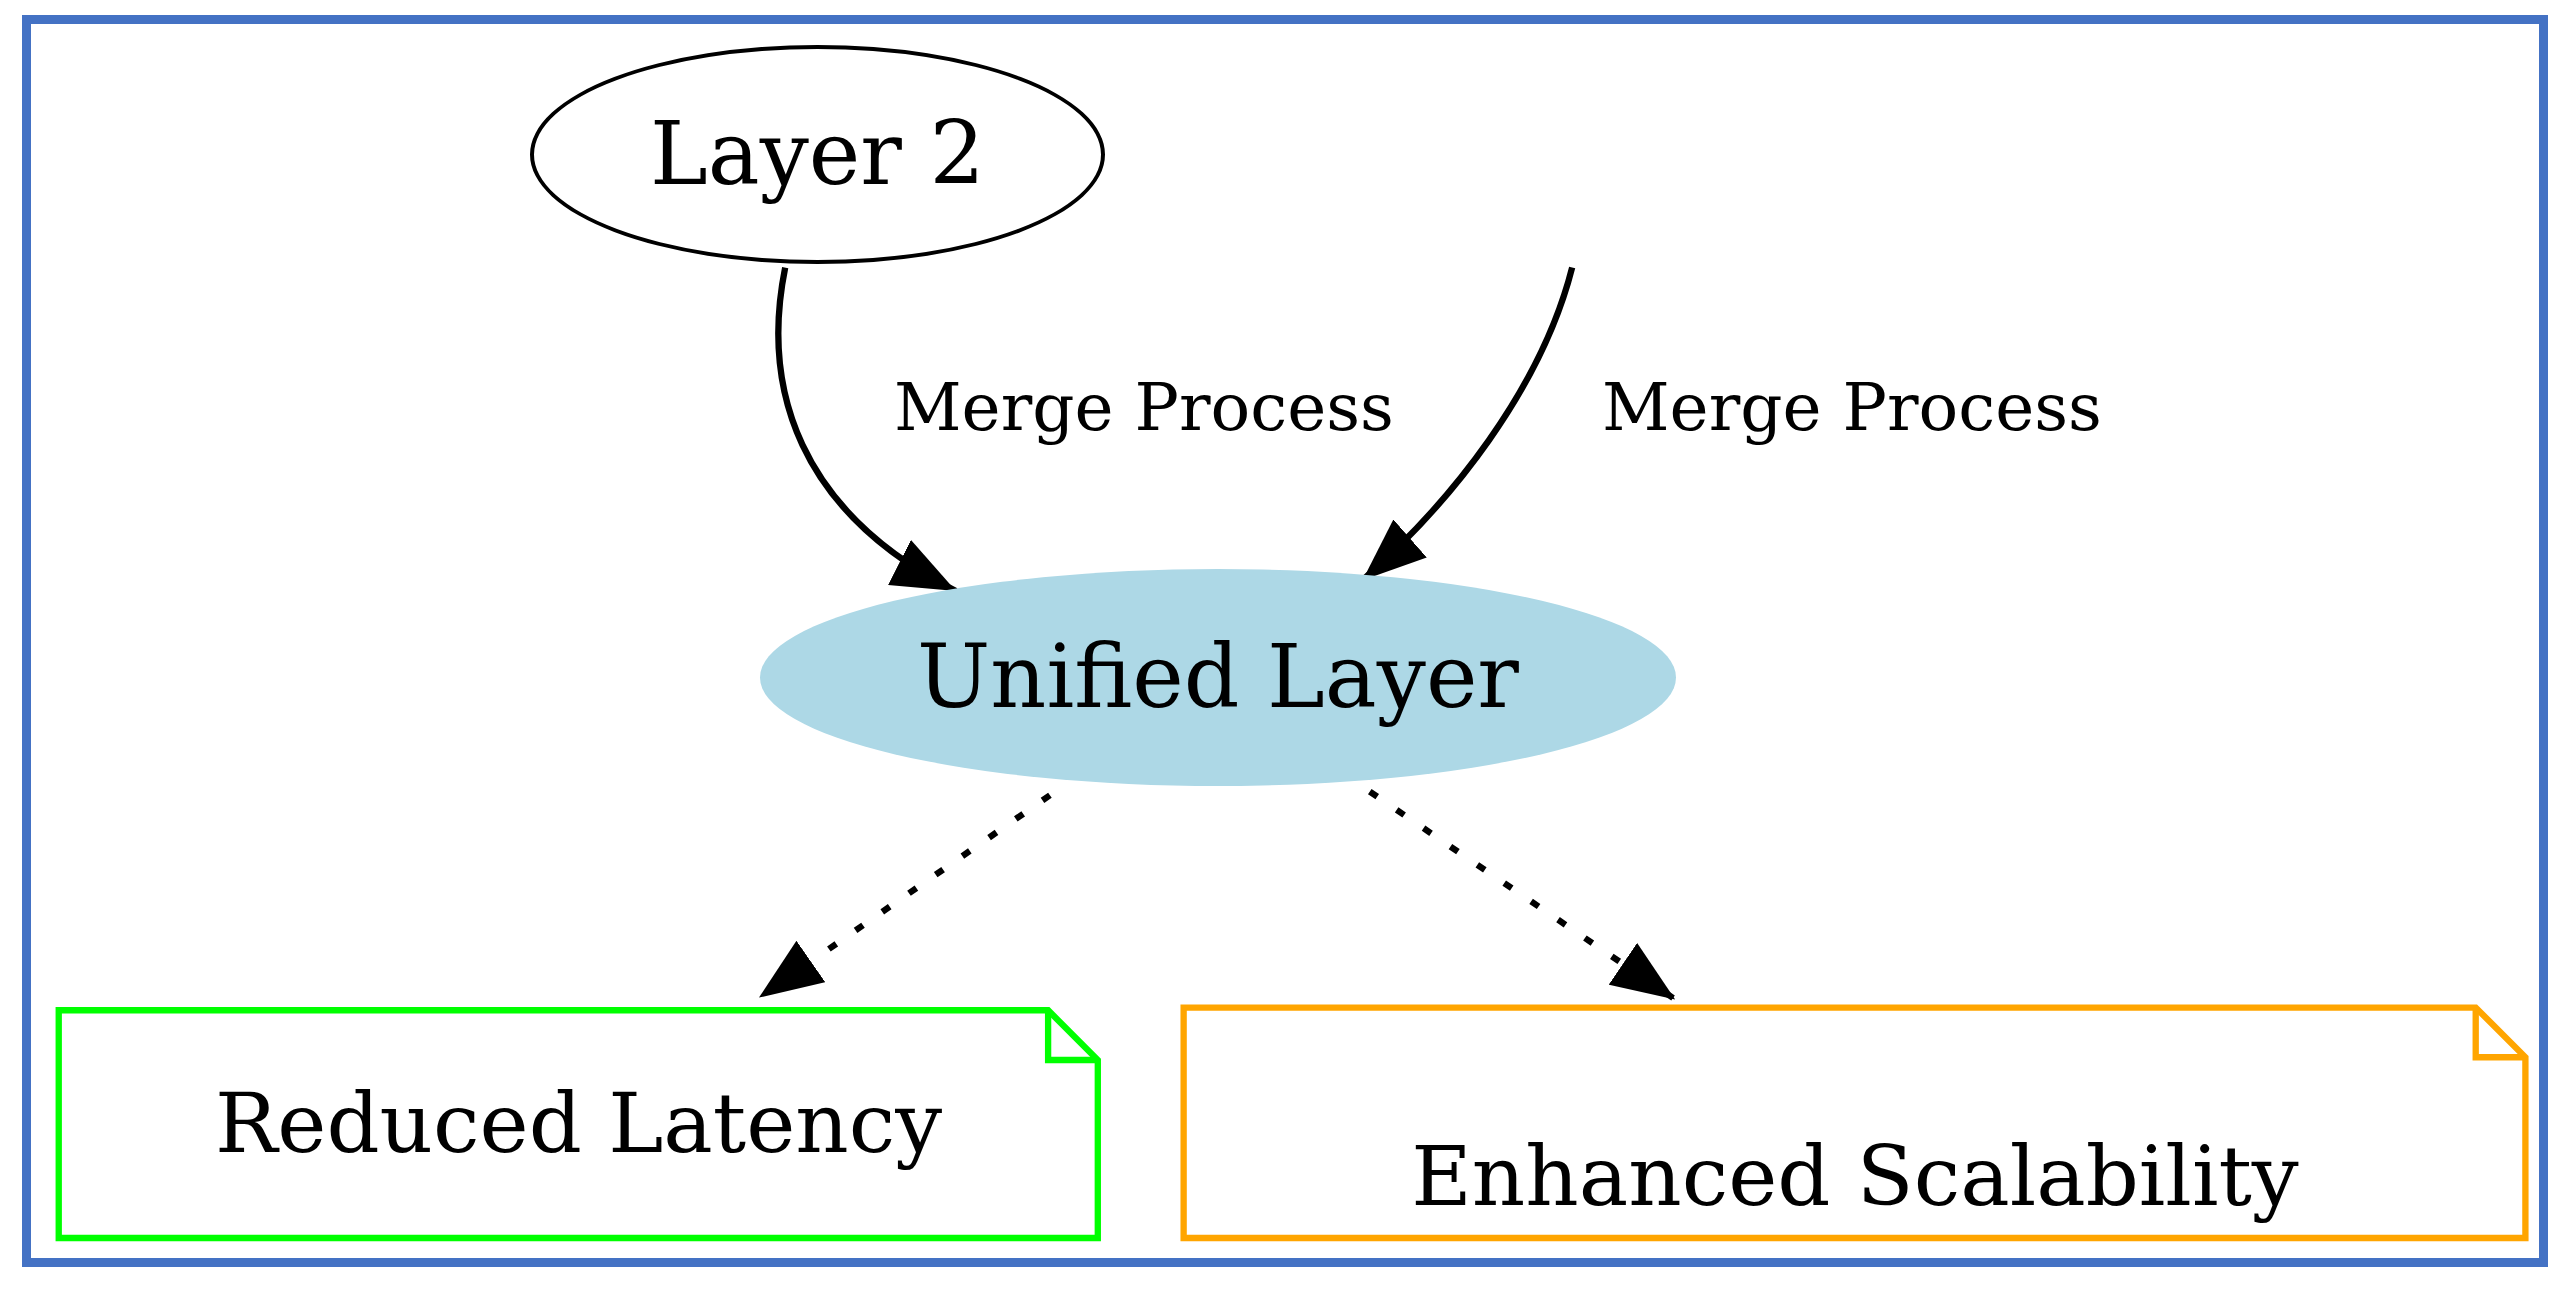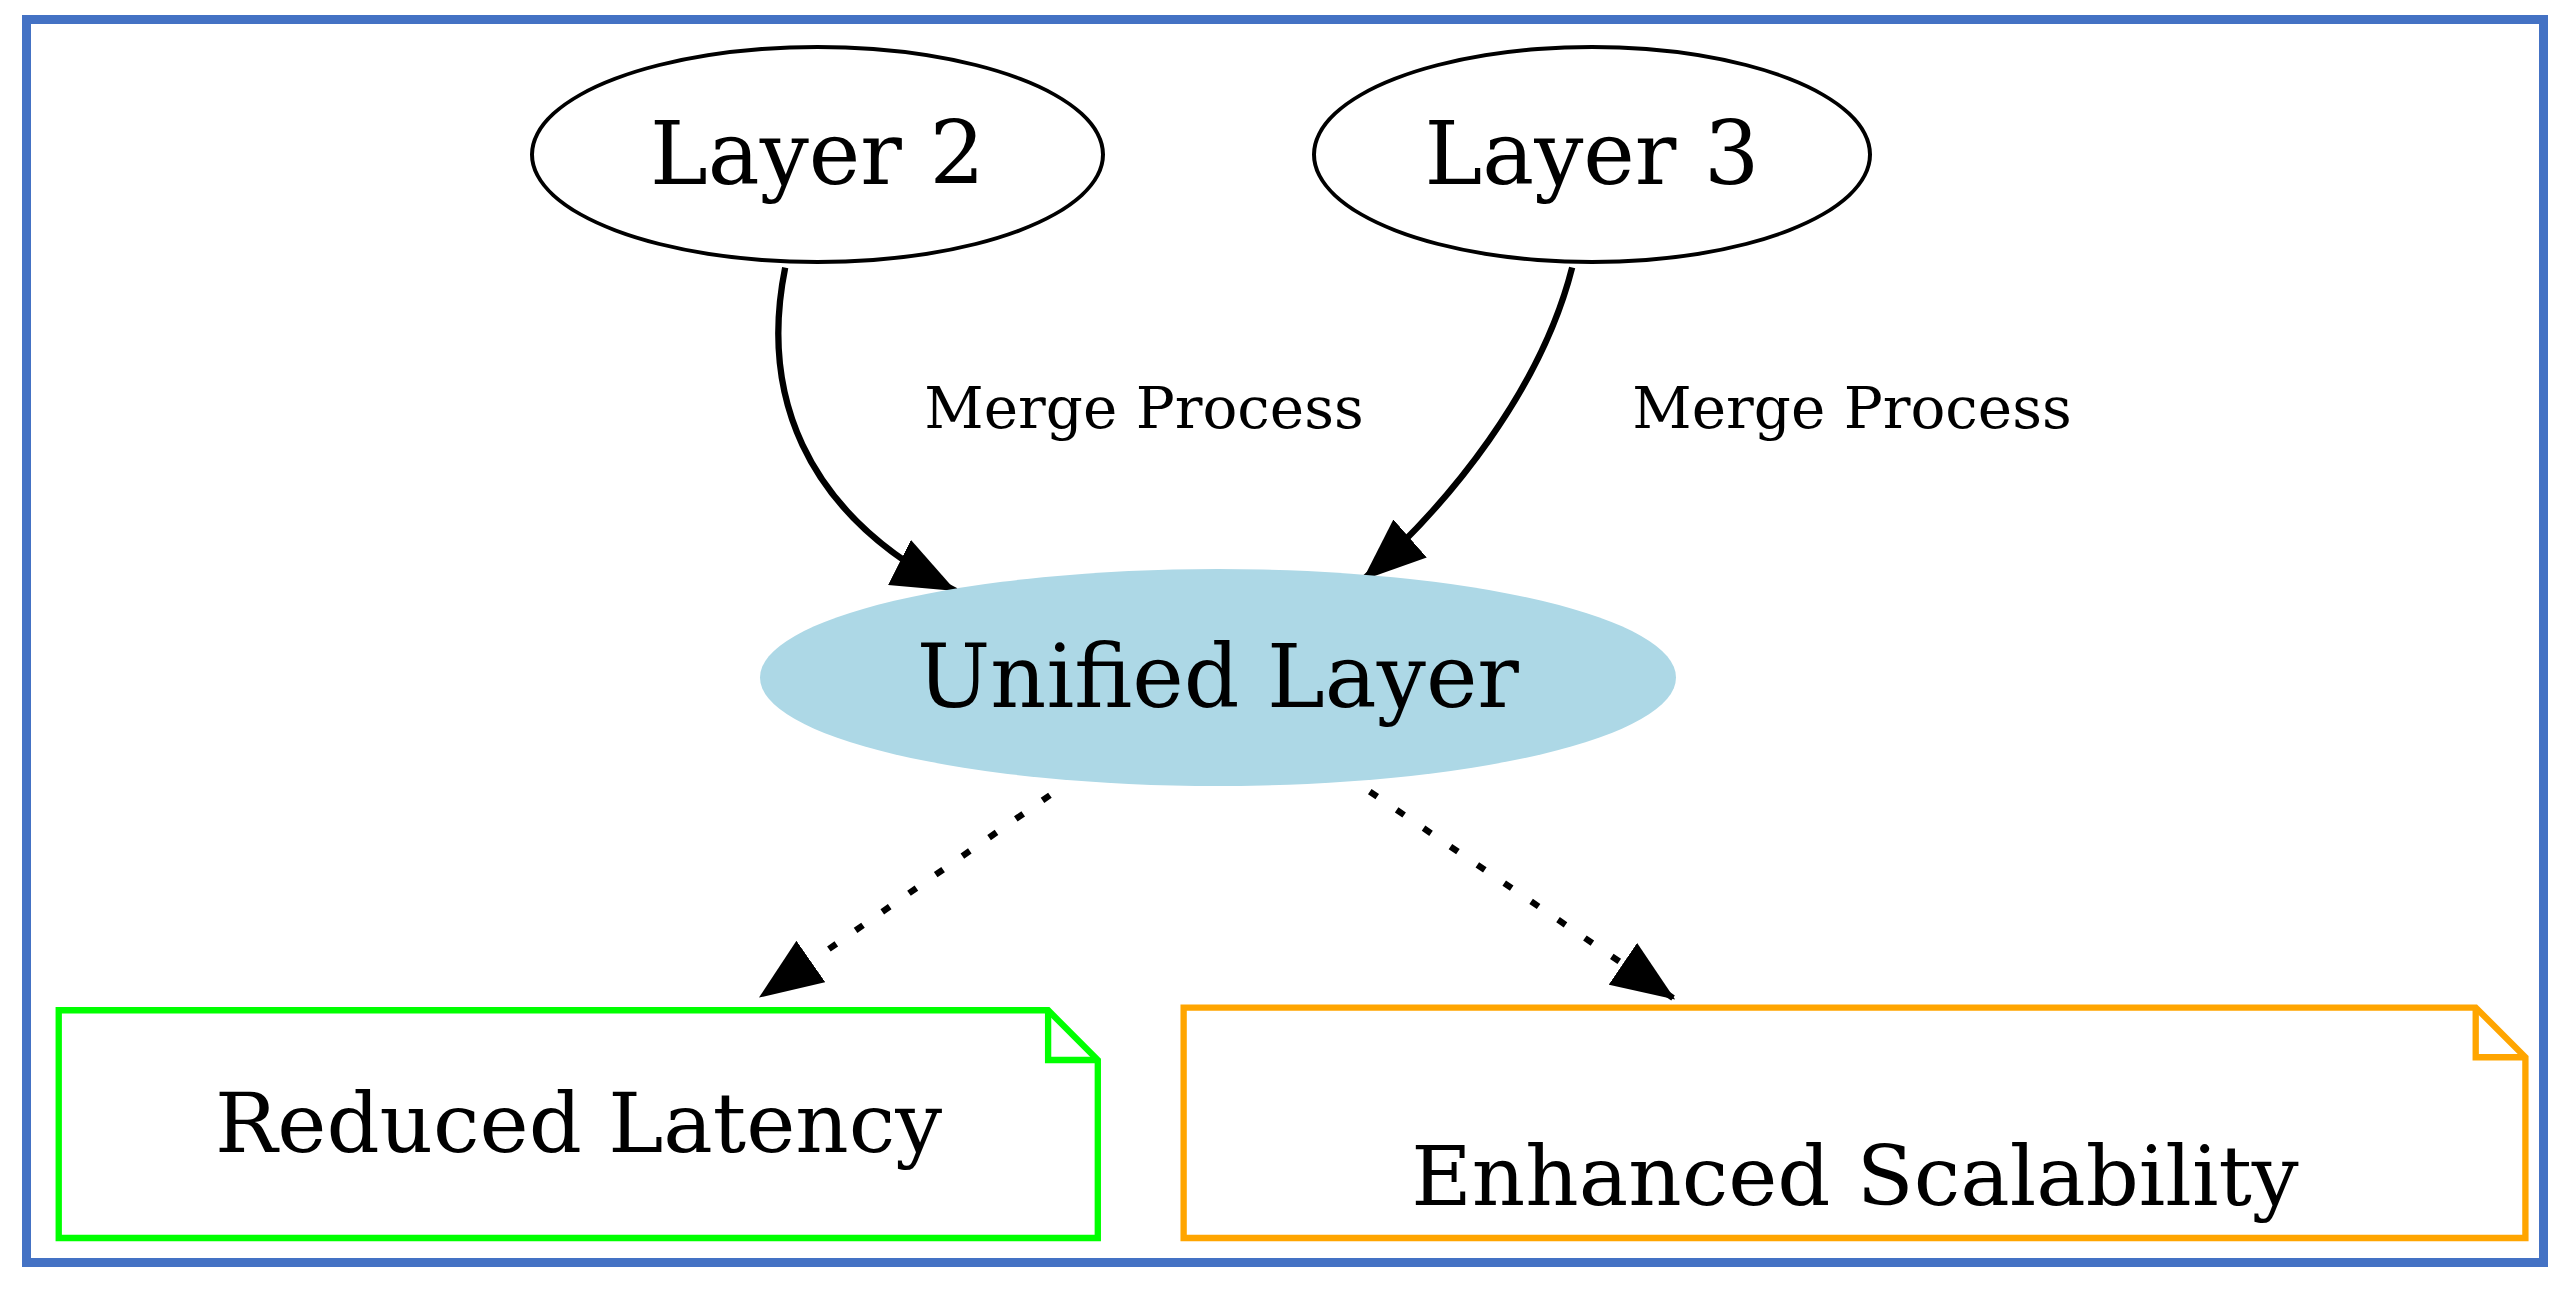--- a/index.html
+++ b/index.html
@@ -79,21 +79,21 @@
   }
   .node-label {
     font-size: 87px;
     color: #000;
     white-space: nowrap;
     line-height: 1;
   }
   .edge-label {
     position: absolute;
     transform: translate(-50%, -50%);
-    font-size: 58px;
+    font-size: 66px;
     color: #000;
     white-space: nowrap;
     line-height: 1;
   }
   .note-text {
     position: absolute;
     display: flex;
     flex-direction: column;
     align-items: center;
     justify-content: center;
@@ -131,23 +131,20 @@
     <g>
       <polygon class="note-shape orange-stroke" points="1310,1115 2740,1115 2795,1170 2795,1370 1310,1370"></polygon>
       <polyline class="note-fold orange-stroke" points="2740,1115 2740,1170 2795,1170"></polyline>
     </g>
   </svg>
 
   <div class="node-ellipse plain-ellipse" style="left:530px; top:45px; width:575px; height:219px;">
     <span class="node-label">Layer 2</span>
   </div>
 
-  <div class="node-ellipse plain-ellipse" style="left:1312px; top:45px; width:560px; height:219px;">
-    <span class="node-label">Layer 3</span>
-  </div>
 
   <div class="node-ellipse filled-ellipse" style="left:760px; top:569px; width:916px; height:217px;">
     <span class="node-label">Unified Layer</span>
   </div>
 
   <div class="edge-label" style="left:1144px; top:408px;">Merge Process</div>
   <div class="edge-label" style="left:1852px; top:408px;">Merge Process</div>
 
   <div class="note-text" style="left:59px; top:1010px; width:1039px; height:228px;">
     <span>Reduced Latency</span>

